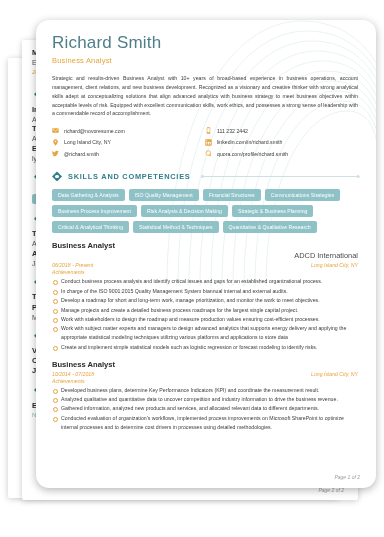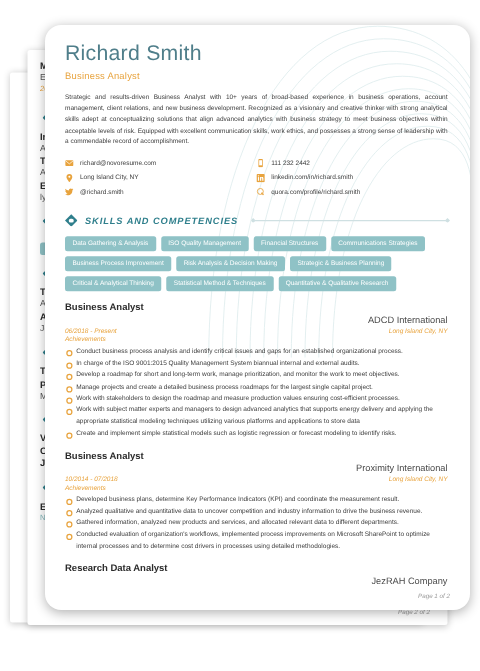--- a/index.html
+++ b/index.html
@@ -97,21 +97,20 @@
     background: #2f7f8c;
     clip-path: polygon(50% 0, 100% 50%, 50% 100%, 0 50%);
   }
   .sec-icon::after {
     content: ""; position: absolute; left: 3.2px; top: 3.2px;
     width: 3.6px; height: 3.6px; border-radius: 50%; background: #ffffff;
   }
   .sec-title {
     font-size: 7.4px; font-weight: bold; color: #2f7f8c;
     letter-spacing: 0.75px;
-    font-style: italic;
   }
   .sec-rule { flex: 1; height: 1px; background: #cfe0e2; position: relative; margin-left: 6px; }
   .sec-rule::before, .sec-rule::after {
     content: ""; position: absolute; top: -1.5px; width: 4px; height: 4px;
     background: #cfe0e2; clip-path: polygon(50% 0, 100% 50%, 50% 100%, 0 50%);
   }
   .sec-rule::before { left: -2px; }
   .sec-rule::after  { right: -2px; }
 
   
@@ -282,37 +281,32 @@
               <li>In charge of the ISO 9001:2015 Quality Management System biannual internal and external audits.</li>
               <li>Develop a roadmap for short and long-term work, manage prioritization, and monitor the work to meet objectives.</li>
               <li>Manage projects and create a detailed business process roadmaps for the largest single capital project.</li>
               <li>Work with stakeholders to design the roadmap and measure production values ensuring cost-efficient processes.</li>
               <li>Work with subject matter experts and managers to design advanced analytics that supports energy delivery and applying the appropriate statistical modeling techniques utilizing various platforms and applications to store data</li>
               <li>Create and implement simple statistical models such as logistic regression or forecast modeling to identify risks.</li>
             </ul>
           </div>
           <div class="job">
             <div class="job-role">Business Analyst</div>
-            <div class="job-company">Proximity International</div>
             <div class="job-meta">
               <span class="job-date">10/2014 - 07/2018</span>
               <span class="job-loc">Long Island City, NY</span>
             </div>
             <div class="ach-label">Achievements</div>
             <ul class="bullets">
               <li>Developed business plans, determine Key Performance Indicators (KPI) and coordinate the measurement result.</li>
               <li>Analyzed qualitative and quantitative data to uncover competition and industry information to drive the business revenue.</li>
               <li>Gathered information, analyzed new products and services, and allocated relevant data to different departments.</li>
               <li>Conducted evaluation of organization's workflows, implemented process improvements on Microsoft SharePoint to optimize internal processes and to determine cost drivers in processes using detailed methodologies.</li>
             </ul>
           </div>
-          <div class="job">
-            <div class="job-role">Research Data Analyst</div>
-            <div class="job-company">JezRAH Company</div>
-          </div>
         </div>
 
     </div>
 
     <div class="footer-num">Page 1 of 2</div>
   </div>
 
 </div>
 
 </body></html>

